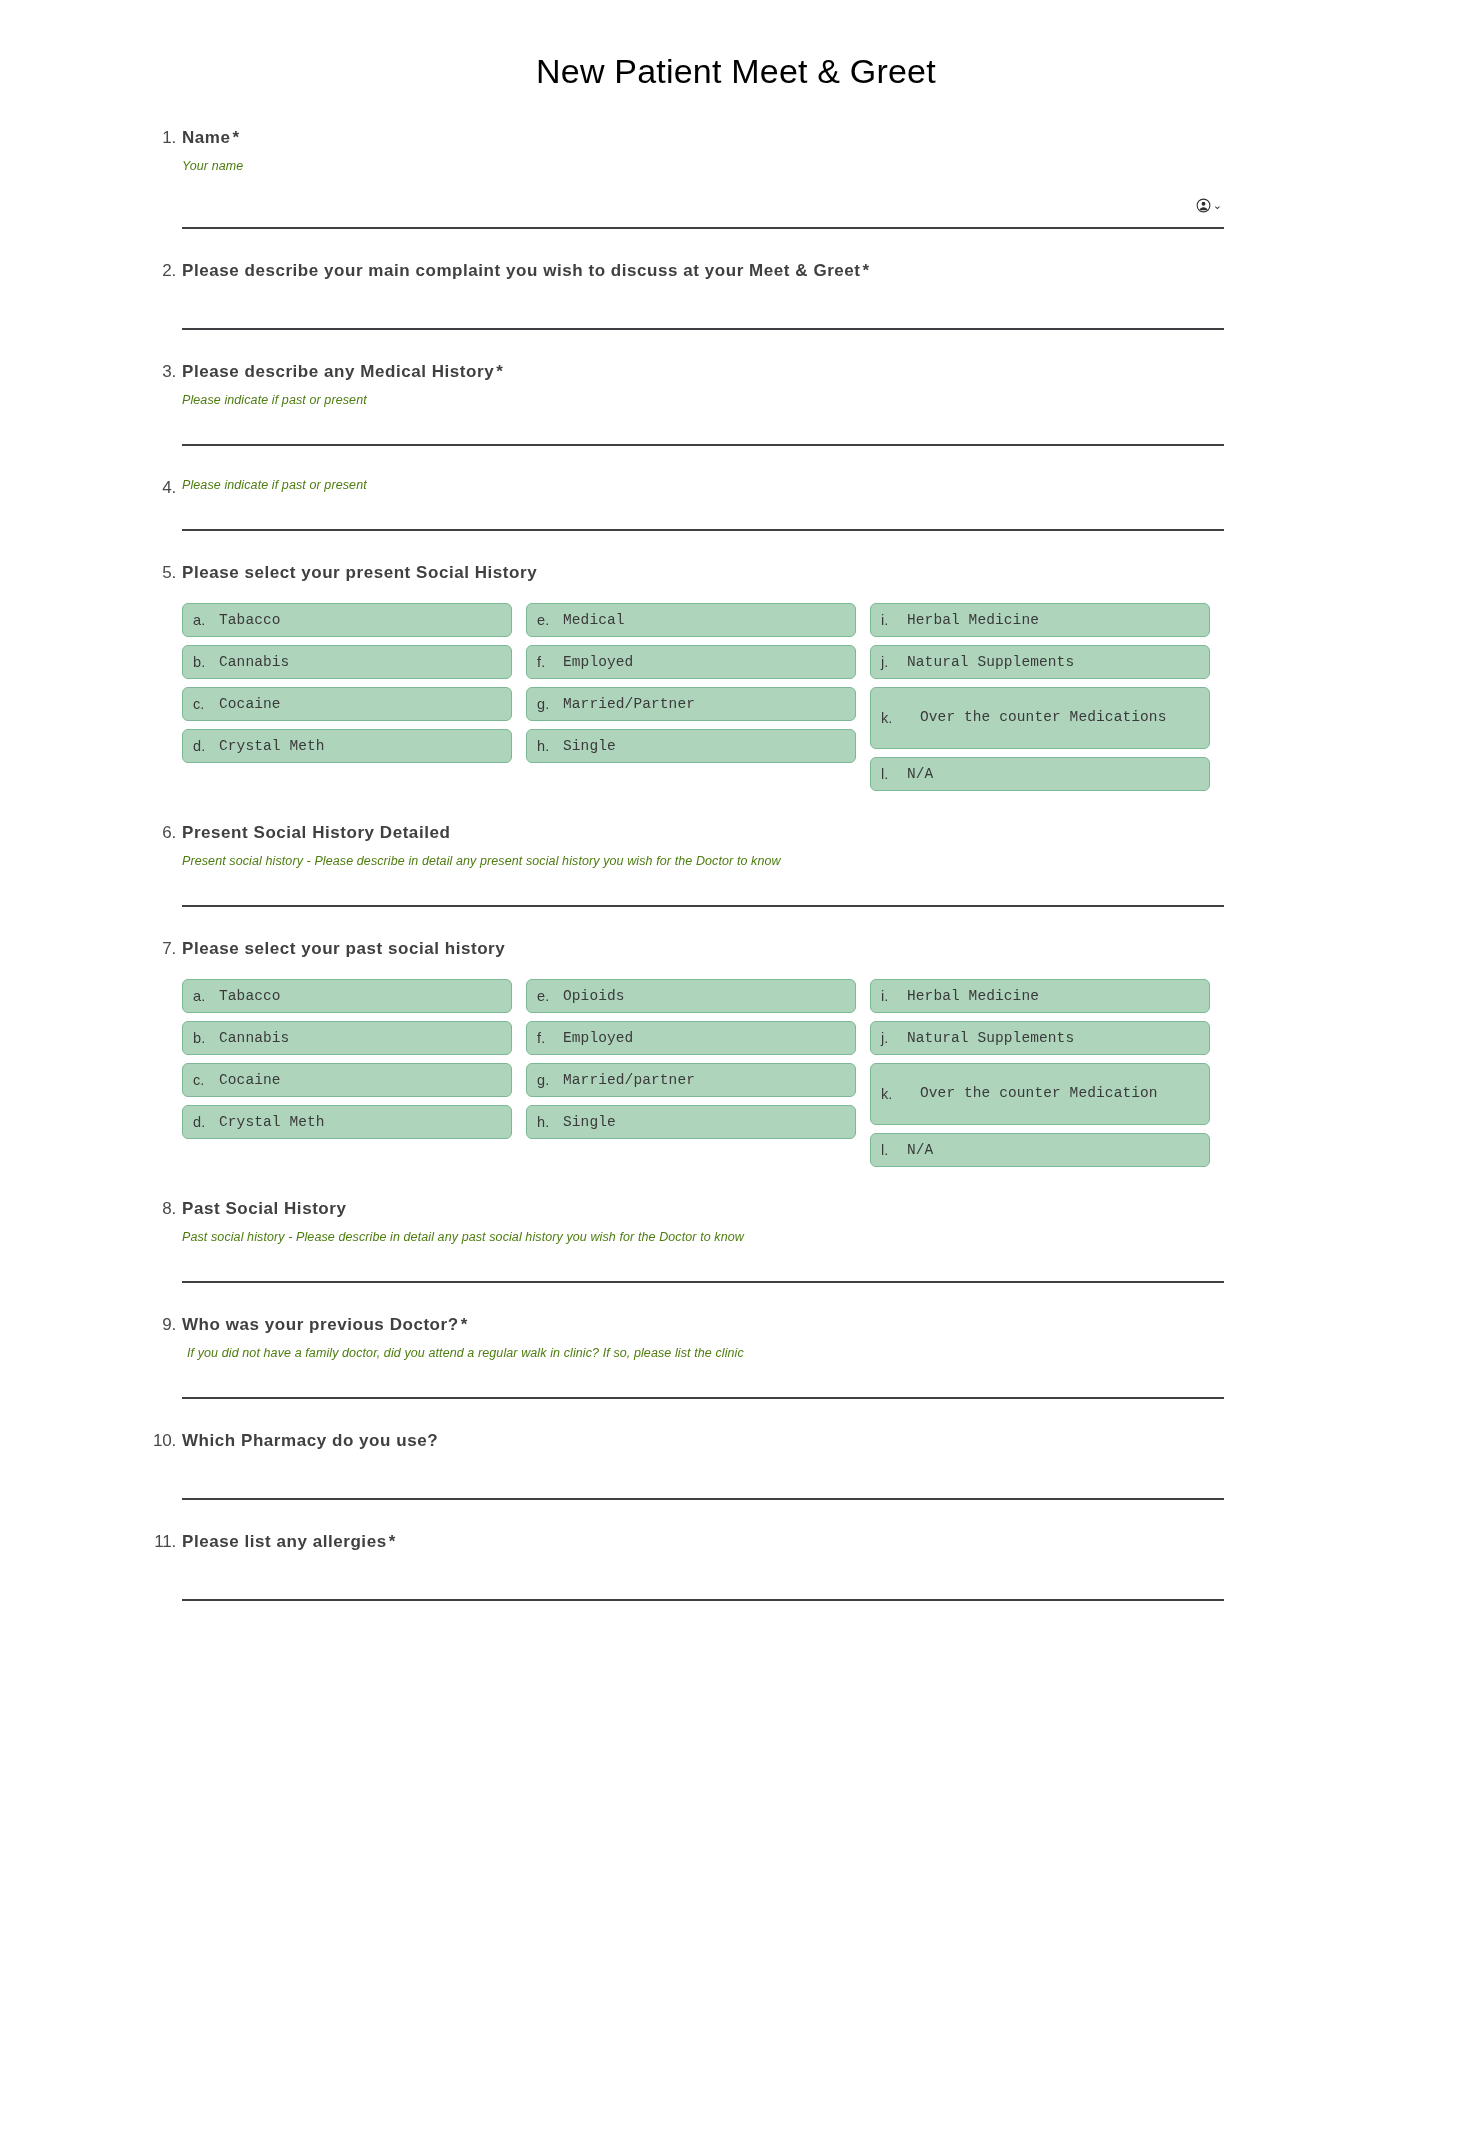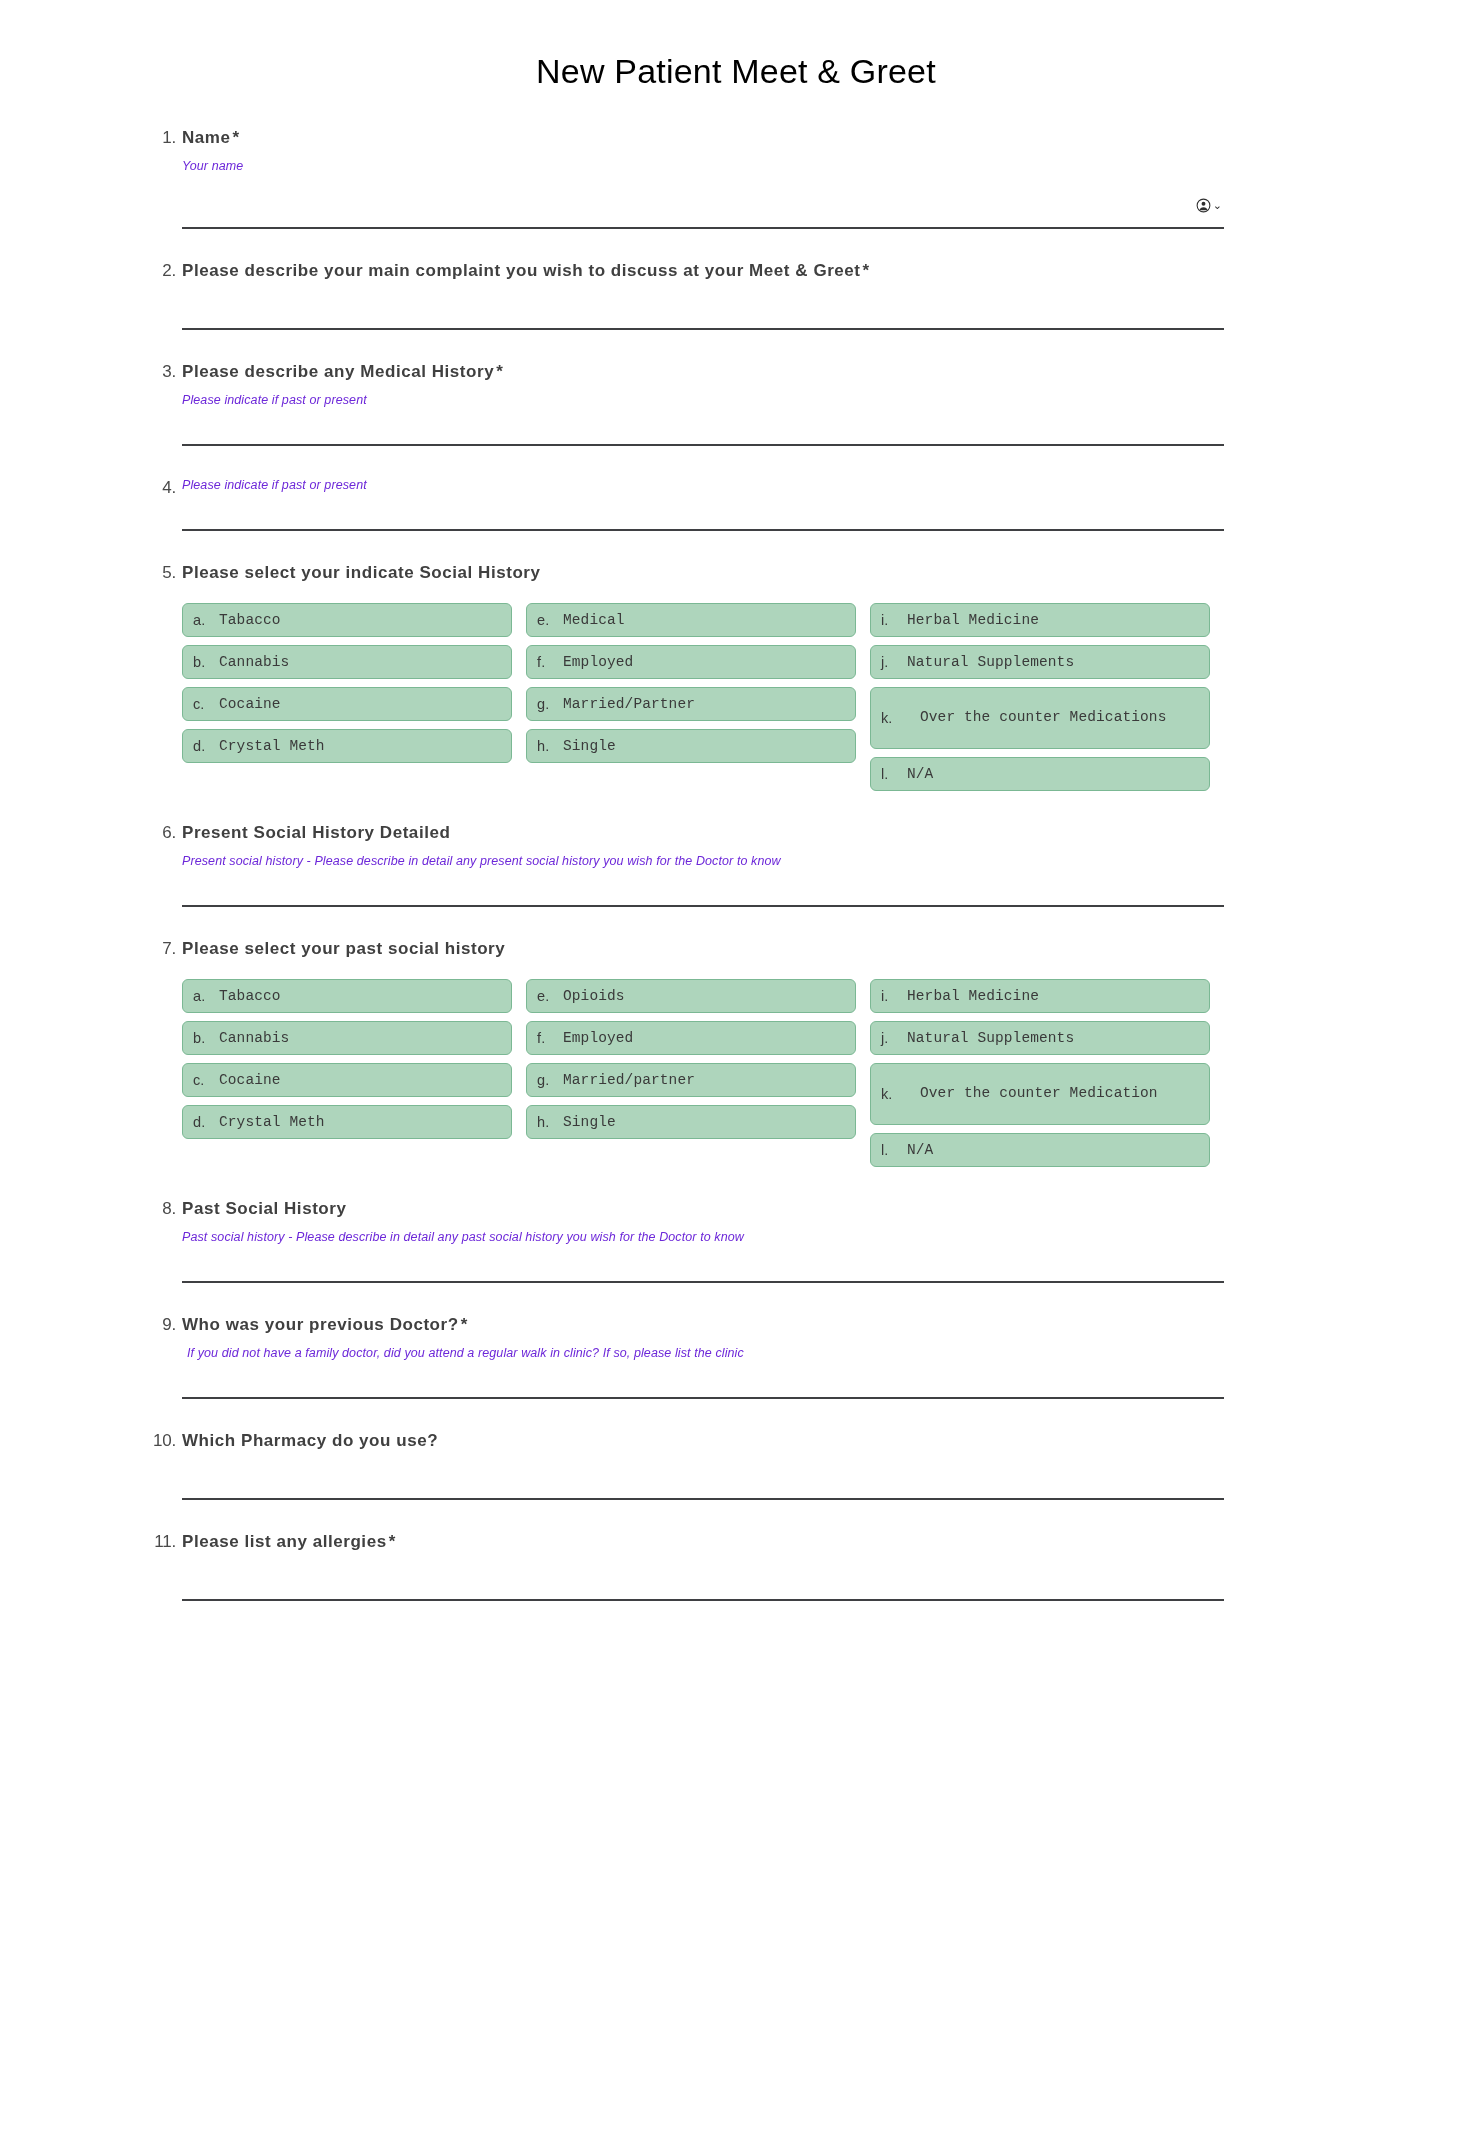--- a/index.html
+++ b/index.html
@@ -67,21 +67,21 @@
   }
   .q-title .req {
     font-weight: 700;
     letter-spacing: 0;
     padding-left: 2px;
   }
   .q-desc {
     font-size: 12.5px;
     font-style: italic;
     font-weight: 400;
-    color: #6d28d9;
+    color: #4d7c0f;
     line-height: 18px;
     margin-top: 7px;
     letter-spacing: 0.1px;
   }
   .q-desc.indented {
     padding-left: 5px;
   }
 
   
   .answer-line {
@@ -209,21 +209,21 @@
         <div class="q-desc">Please indicate if past or present</div>
         <div class="answer-line"></div>
       </div>
       <div class="q-block">
         <div class="q-num">4.</div>
         <div class="q-desc">Please indicate if past or present</div>
         <div class="answer-line"></div>
       </div>
       <div class="q-block">
         <div class="q-num">5.</div>
-        <div class="q-title"><span>Please select your indicate Social History</span></div>
+        <div class="q-title"><span>Please select your present Social History</span></div>
         <div class="options-grid">
           <div class="opt-col">
             <div class="chip">
               <span class="letter">a.</span>
               <span class="opt-label">Tabacco</span>
             </div>
             <div class="chip">
               <span class="letter">b.</span>
               <span class="opt-label">Cannabis</span>
             </div>

